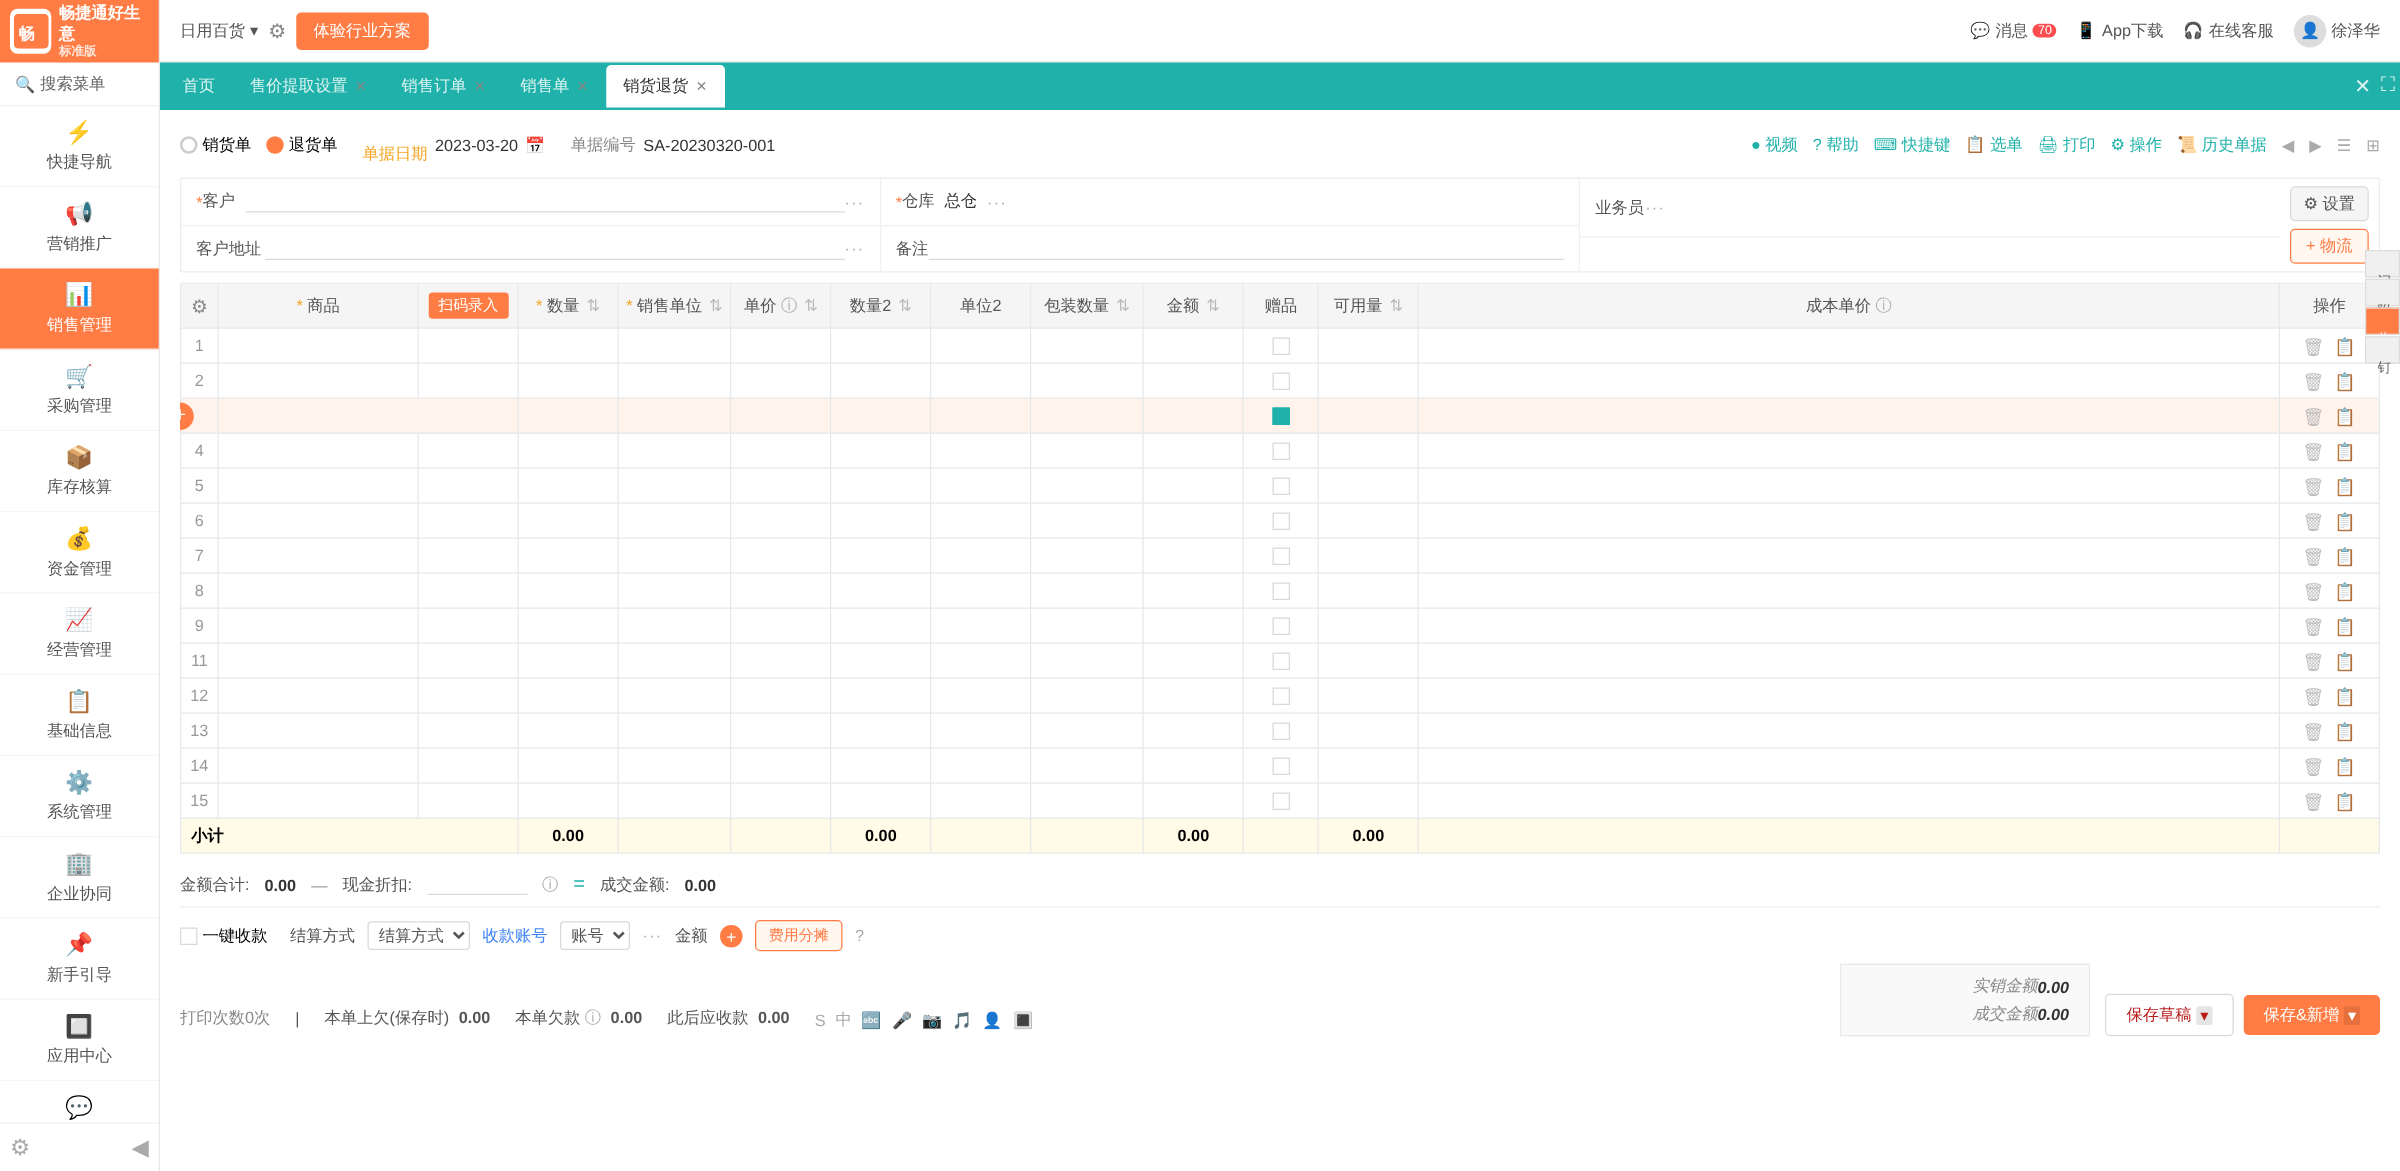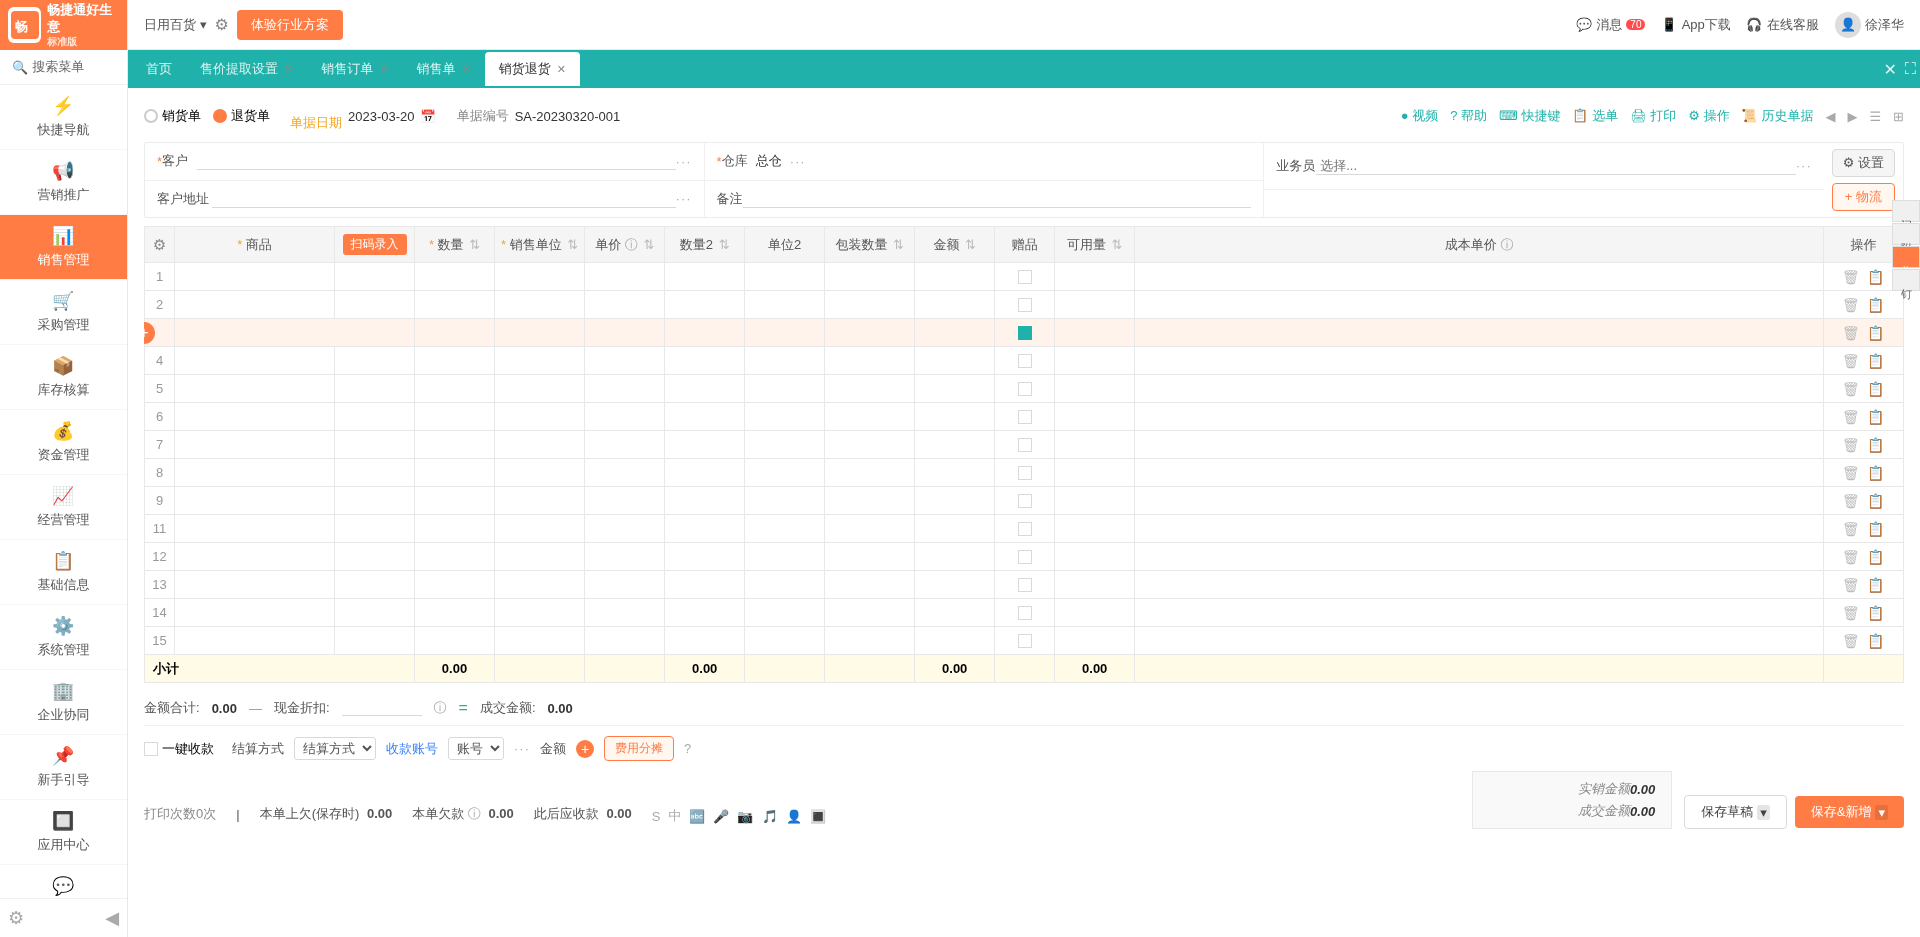--- a/index.html
+++ b/index.html
@@ -82,21 +82,21 @@
     .help-icon { color: #aaa; cursor: pointer; }
 
     
     .summary-panel { min-width: 200px; background: #f9f9f9; border: 1px solid #e8e8e8; padding: 8px 16px; display: flex; flex-direction: column; gap: 4px; margin-left: auto; }
     .summary-row { display: flex; justify-content: flex-end; align-items: center; font-style: italic; }
     .summary-label { color: #888; }
     .summary-value { color: #333; font-weight: bold; }
 
     
     .save-actions { display: flex; gap: 8px; align-items: center; }
-    .btn-save-draft { background: white; border: 1px solid #d9d9d9; color: #404040; border-radius: 4px; padding: 7px 16px; cursor: pointer; display: flex; align-items: center; gap: 4px; }
+    .btn-save-draft { background: white; border: 1px solid #d9d9d9; color: #b91c1c; border-radius: 4px; padding: 7px 16px; cursor: pointer; display: flex; align-items: center; gap: 4px; }
     .btn-save-new { background: #ff7d45; border: none; color: white; border-radius: 4px; padding: 7px 16px; cursor: pointer; display: flex; align-items: center; gap: 4px; }
     .btn-chevron { background: rgba(0,0,0,0.1); border-radius: 2px; padding: 0 3px; }
 
     
     .bottom-area { display: flex; align-items: flex-end; justify-content: space-between; padding: 6px 0 0 0; }
 
     
     .right-float { position: fixed; right: 0; top: 200px; display: flex; flex-direction: column; gap: 1px; }
     .rfloat-btn { width: 28px; background: #f0f0f0; border: 1px solid #ddd; writing-mode: vertical-rl; padding: 10px 4px; font-size: 11px; color: #666; cursor: pointer; text-align: center; display: flex; align-items: center; justify-content: center; }
     .input-line { flex: 1; border: none; border-bottom: 1px solid #d9d9d9; outline: none; min-width: 60px; padding: 1px 4px; color: #333; }
@@ -306,21 +306,20 @@
           <span class="hint-dots">···</span>
         </div>
         <div style="display:flex;align-items:center;padding:6px 12px;border-right:1px solid #f0f0f0;">
           <span style="color:#555;min-width:25px;">备注</span>
           <input class="input-line" style="flex: 1 1 0%; border-top: none; border-right: none; border-left: none; border-image: initial; border-bottom: 1px solid rgb(217, 217, 217); outline: none;">
         </div>
       </div>
       <div style="flex:1;display:grid;grid-template-rows:auto auto;">
         <div style="display:flex;align-items:center;padding:6px 12px;border-bottom:1px solid #f0f0f0;">
           <span style="color:#555;min-width:40px;">业务员</span>
-          <input class="input-line" placeholder="选择..." style="flex: 1 1 0%; border-top: none; border-right: none; border-left: none; border-image: initial; border-bottom: 1px solid rgb(217, 217, 217); outline: none;">
           <span class="hint-dots">···</span>
         </div>
         <div style="display:flex;align-items:center;padding:6px 12px;">
           <span style="color:#888;flex:1;"></span>
         </div>
       </div>
 
       <div style="display:flex;flex-direction:column;gap:6px;padding:6px 8px;justify-content:center;">
         <button class="side-btn">
           <span>⚙ </span>

